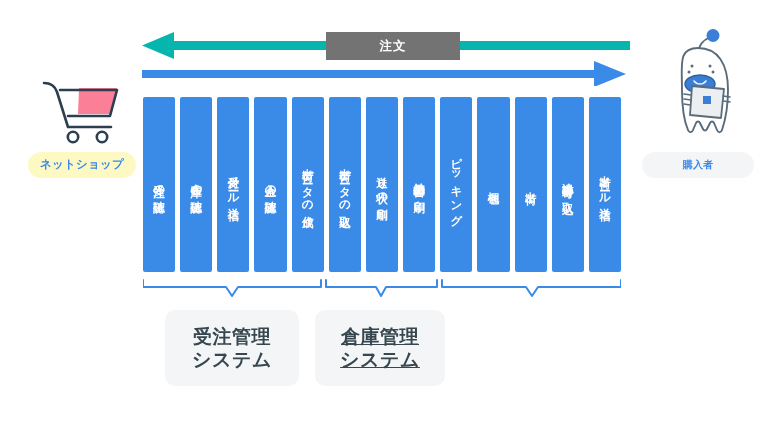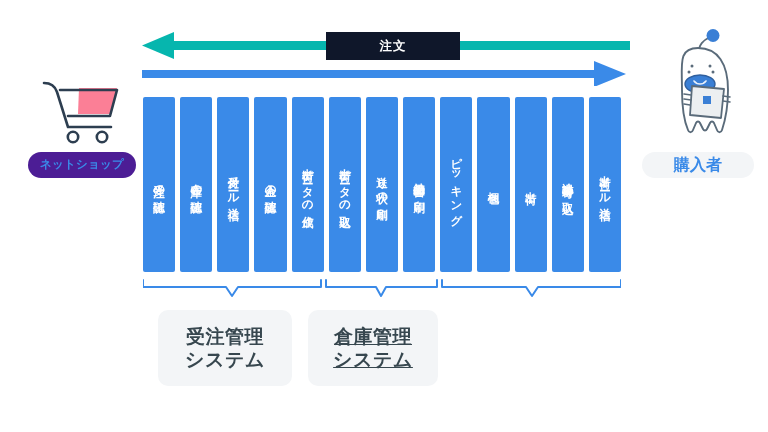--- a/index.html
+++ b/index.html
@@ -32,21 +32,21 @@
     top: 0;
     width: 86px;
     height: 66px;
   }
   #netshop-pill {
     position: absolute;
     left: 10px;
     top: 74px;
     width: 108px;
     height: 26px;
-    background: #4c1d95;
+    background: #fef9c3;
     border-radius: 13px;
     display: flex;
     align-items: center;
     justify-content: center;
   }
   #netshop-pill .pill-label {
     font-size: 11.5px;
     font-weight: bold;
     color: #3a8ae8;
     letter-spacing: 0.2px;
@@ -73,41 +73,41 @@
     top: 126px;
     width: 112px;
     height: 26px;
     background: #f3f5f7;
     border-radius: 13px;
     display: flex;
     align-items: center;
     justify-content: center;
   }
   #buyer-pill .pill-label {
-    font-size: 16px;
+    font-size: 10px;
     font-weight: bold;
     color: #3a8ae8;
     letter-spacing: 0.2px;
     line-height: 1;
   }
 
   
   #order-arrow-layer {
     left: 138px;
     top: 26px;
     width: 492px;
     height: 60px;
   }
   #order-arrow-label {
     position: absolute;
     left: 188px;
     top: 6px;
     width: 134px;
     height: 28px;
-    background: #0f172a;
+    background: #737373;
     display: flex;
     align-items: center;
     justify-content: center;
   }
   #order-arrow-label .arrow-label-text {
     font-size: 12.5px;
     font-weight: bold;
     color: #ffffff;
     letter-spacing: 1px;
     line-height: 1;
@@ -145,21 +145,21 @@
   
   #braces-layer {
     left: 143px;
     top: 274px;
     width: 478px;
     height: 34px;
   }
 
   
   #groups-row {
-    left: 136px;
+    left: 143px;
     top: 310px;
     width: 478px;
     height: 82px;
   }
   .group-box {
     position: absolute;
     top: 0;
     background: #f3f5f7;
     border-radius: 10px;
     display: flex;

